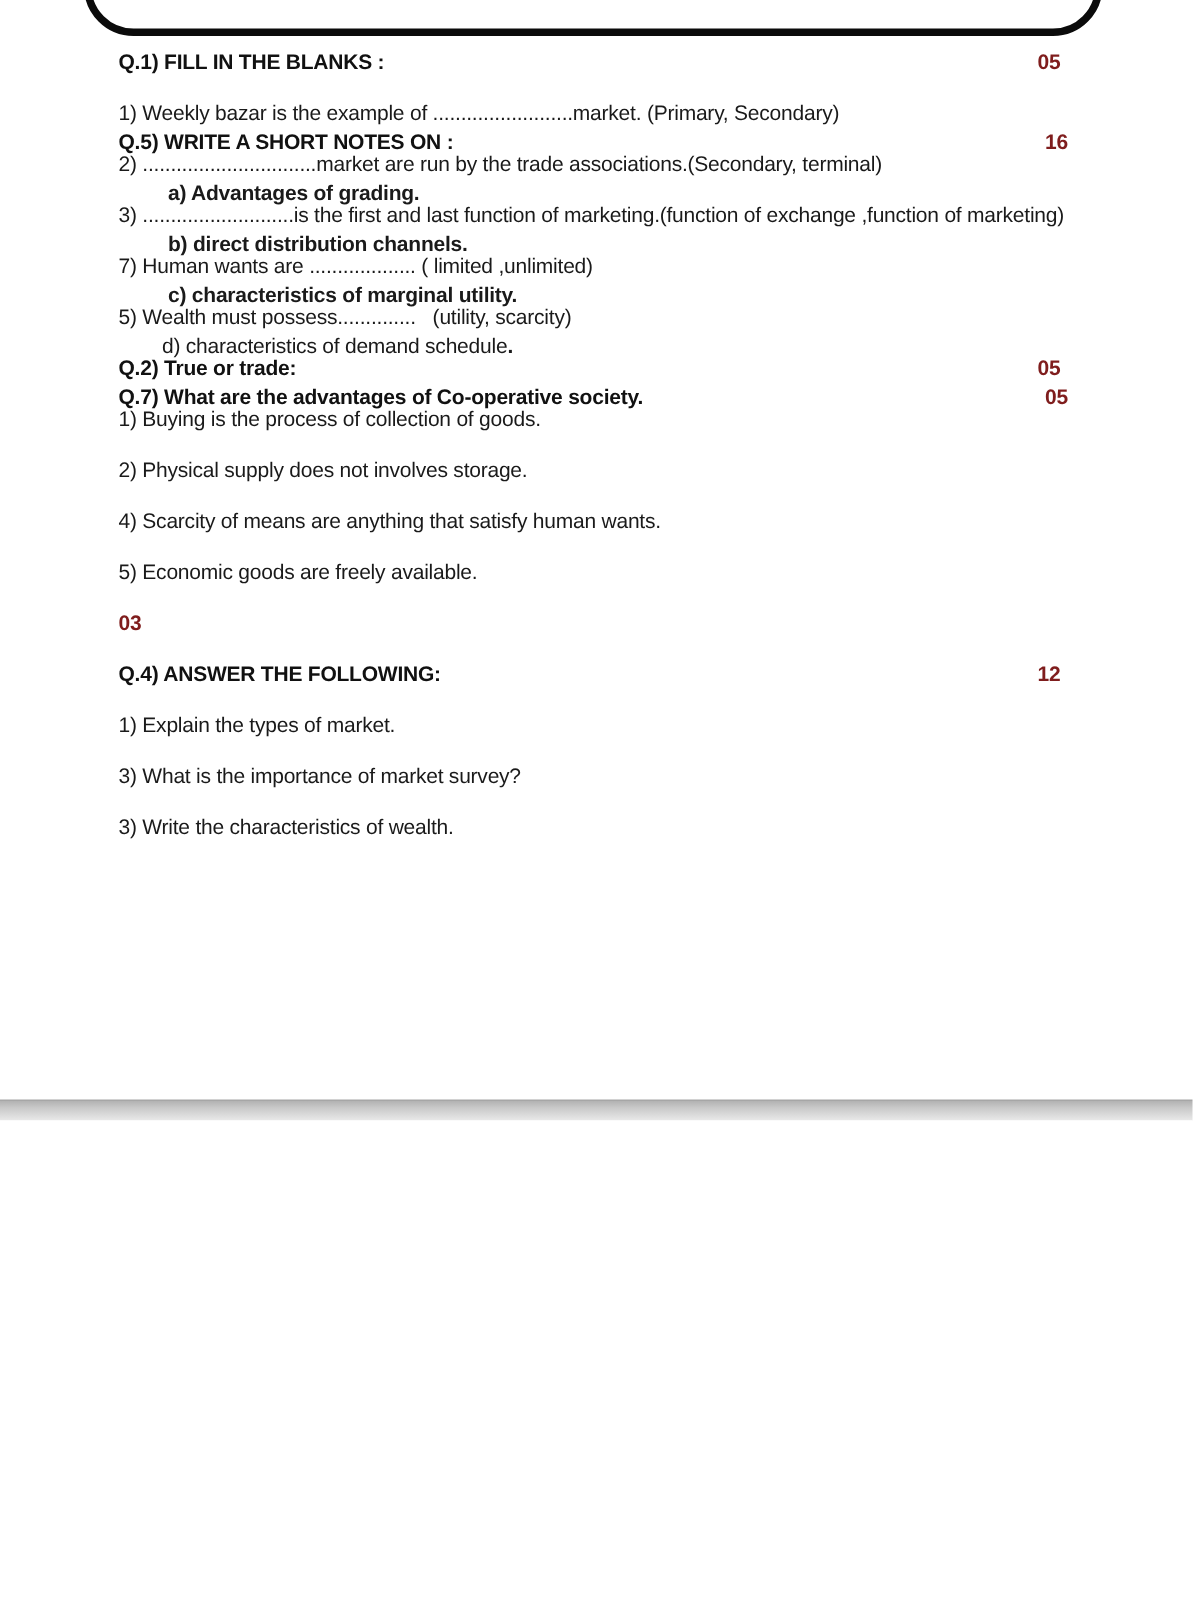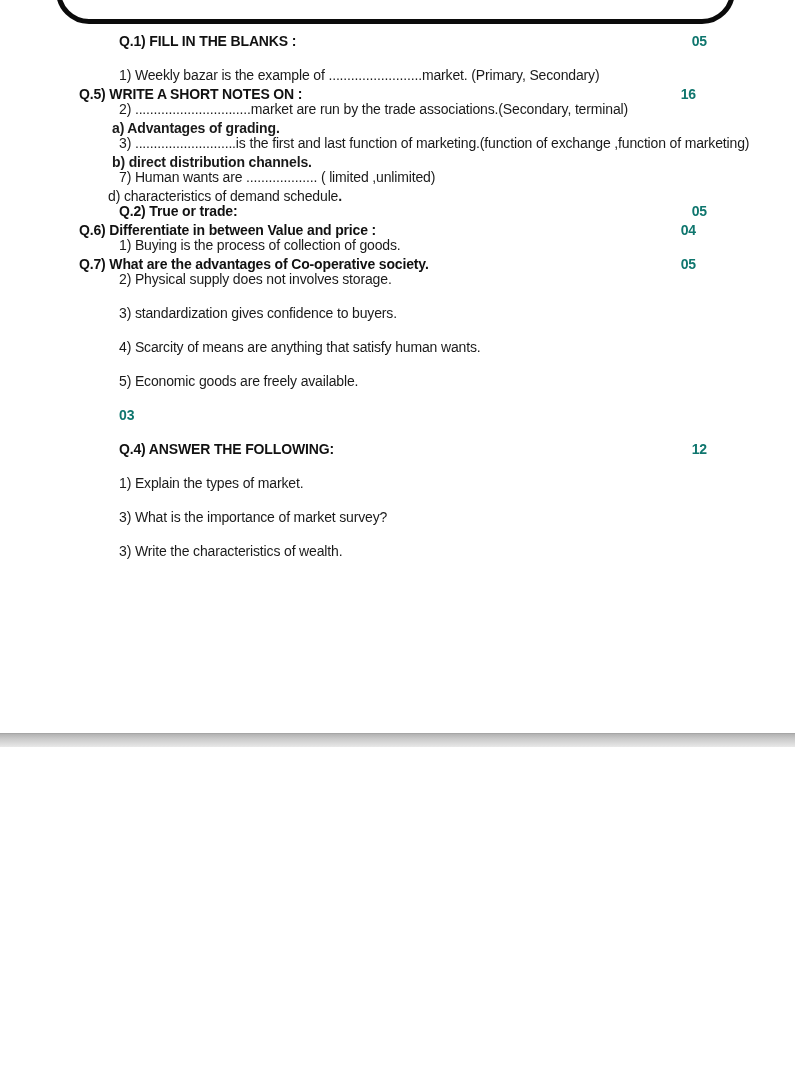--- a/index.html
+++ b/index.html
@@ -46,35 +46,35 @@
     height: 14px;
     background: linear-gradient(180deg, #b2b2b2 0%, #c9c9c9 35%, #e9e9e9 100%);
     border-top: 1px solid #a6a6a6;
     box-sizing: border-box;
   }
 
   .content {
     position: absolute;
     left: 79px;
   }
-  .content-1 { top: 24px; right: 88px; margin-left: 40px; }
-  .content-2 { top: 77px; right: 99px; }
+  .content-1 { top: 24px; right: 88px; }
+  .content-2 { top: 77px; right: 83px; }
 
   .row {
     display: flex;
     justify-content: space-between;
     align-items: baseline;
     line-height: 34px;
     font-size: 14px;
     letter-spacing: -0.15px;
     white-space: pre;
   }
   .row .q { white-space: pre; }
   .row.h .q { font-weight: bold; color: #111111; }
-  .row .marks { font-weight: bold; color: #0f766e; }
+  .row .marks { font-weight: bold; color: #7f1d1d; }
   .row .indent { padding-left: 33px; font-weight: bold; }
   .row .indent-d { padding-left: 29px; }
   .bold-suffix { font-weight: bold; }
 </style>
 </head>
 <body>
 
 <div class="page page-1">
   <div class="page-top-border"></div>
 
@@ -88,32 +88,32 @@
     </div>
     <div class="row">
       <span class="q">2) ...............................market are run by the trade associations.(Secondary, terminal)</span>
     </div>
     <div class="row">
       <span class="q">3) ...........................is the first and last function of marketing.(function of exchange ,function of marketing)</span>
     </div>
     <div class="row">
       <span class="q">7) Human wants are ................... ( limited ,unlimited)</span>
     </div>
+    <div class="row">
+      <span class="q">5) Wealth must possess..............   (utility, scarcity)</span>
+    </div>
     <div class="row h">
       <span class="q">Q.2) True or trade:</span>
       <span class="marks">05</span>
     </div>
     <div class="row">
       <span class="q">1) Buying is the process of collection of goods.</span>
     </div>
     <div class="row">
       <span class="q">2) Physical supply does not involves storage.</span>
-    </div>
-    <div class="row">
-      <span class="q">3) standardization gives confidence to buyers.</span>
     </div>
     <div class="row">
       <span class="q">4) Scarcity of means are anything that satisfy human wants.</span>
     </div>
     <div class="row">
       <span class="q">5) Economic goods are freely available.</span>
     </div>
     <div class="row h">
       <span class="marks">03</span>
     </div>
@@ -141,23 +141,22 @@
     <span class="q">Q.5) WRITE A SHORT NOTES ON :</span>
     <span class="marks">16</span>
   </div>
   <div class="row">
     <span class="q indent">a) Advantages of grading.</span>
   </div>
   <div class="row">
     <span class="q indent">b) direct distribution channels.</span>
   </div>
   <div class="row">
+    <span class="q indent">c) characteristics of marginal utility.</span>
+  </div>
+  <div class="row">
     <span class="q indent-d"><span>d) characteristics of demand schedule</span><span class="bold-suffix">.</span></span>
-  </div>
-  <div class="row h">
-    <span class="q">Q.6) Differentiate in between Value and price :</span>
-    <span class="marks">04</span>
   </div>
   <div class="row h">
     <span class="q">Q.7) What are the advantages of Co-operative society.</span>
     <span class="marks">05</span>
   </div>
 </div>
 
 </body></html>

